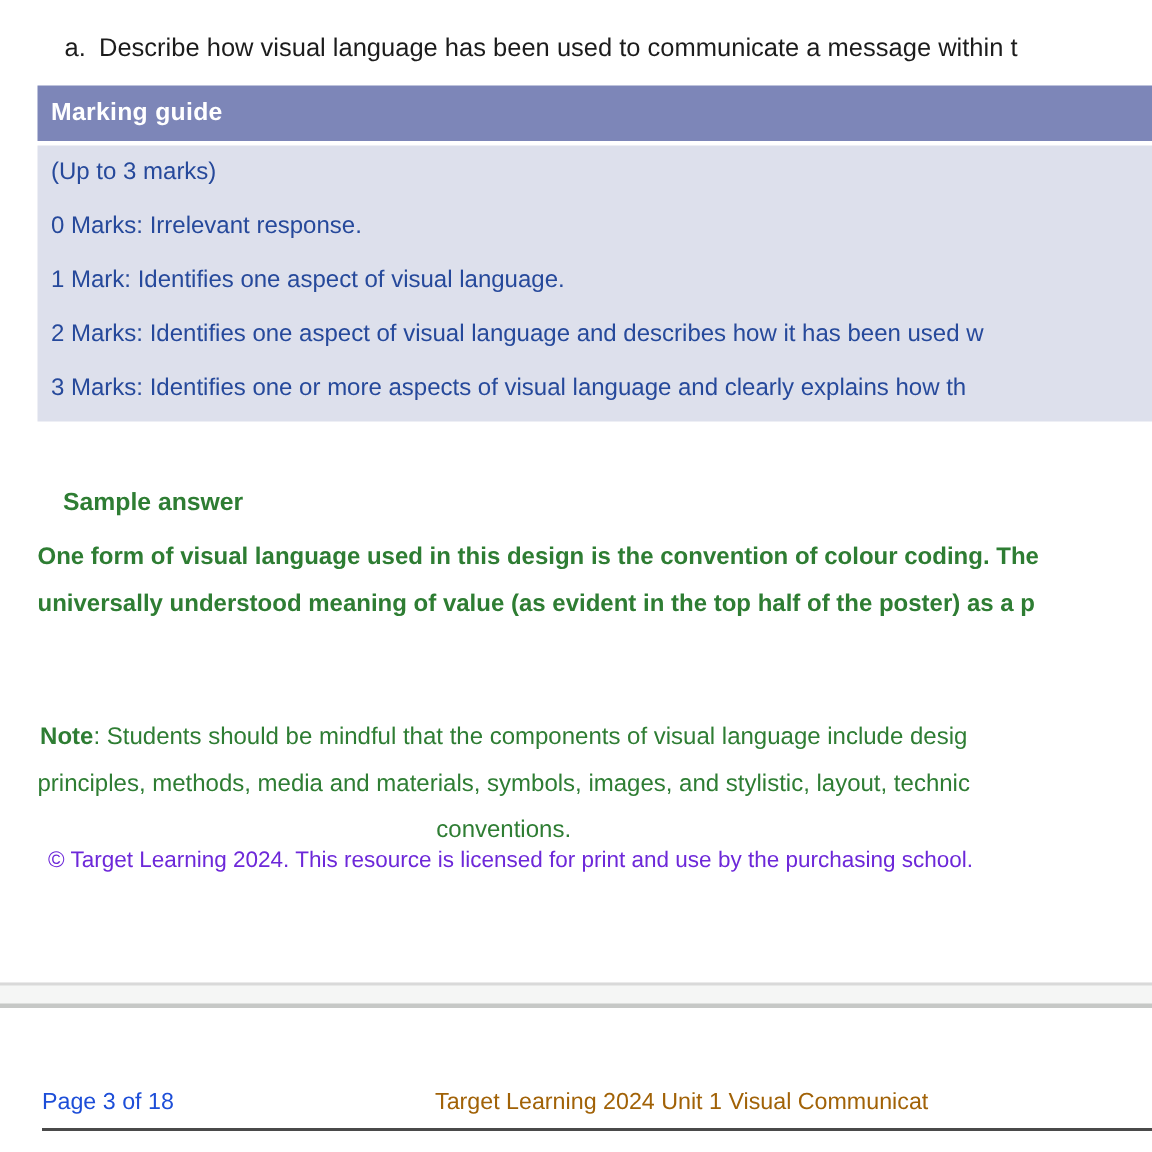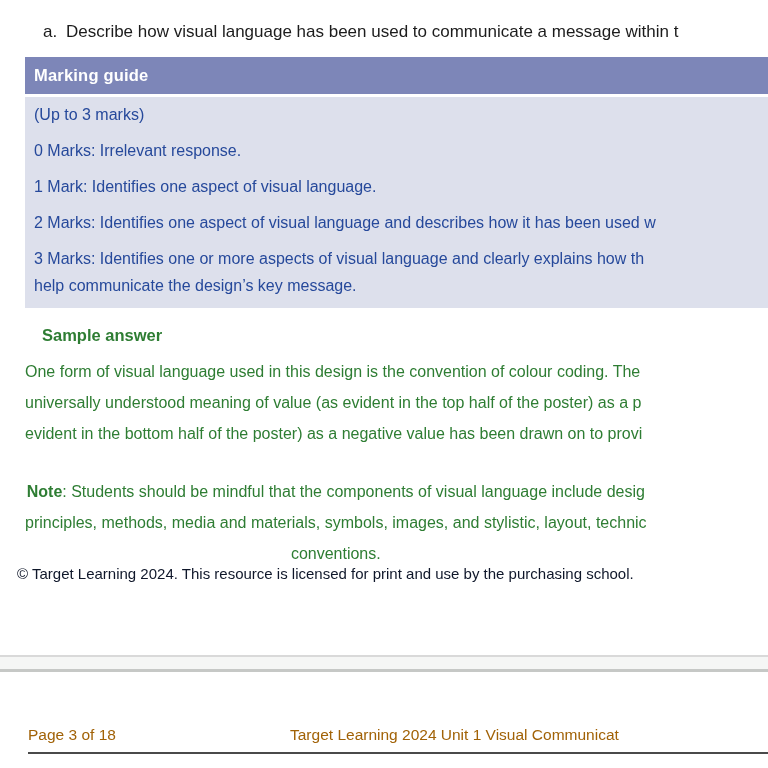--- a/index.html
+++ b/index.html
@@ -49,68 +49,67 @@
     color: var(--green, #2e7d33);
     font-weight: bold; font-size: 16.5px;
   }
   .green-par {
     left: 25px;
     color: var(--green, #2e7d33);
     font-size: 16px;
     line-height: 31px;
     white-space: nowrap;
   }
-  #para1 { top: 356px; }
+  #para1 { top: 356px; font-weight: bold; }
   #note  { top: 476px; text-align: center; }
 
   
   #license {
-    top: 563px; left: 17px;
+    top: 563px; left: 32px;
     font-size: 15px; line-height: 21px;
-    color: #0f172a;
+    color: #6d28d9;
     white-space: nowrap;
   }
 
   
   #separator {
     top: 655px; left: 0; width: 768px; height: 12px;
     background: #f5f6f5;
     border-top: 2px solid #d9d9d9;
     border-bottom: 3px solid #c6c8c6;
   }
 
   
-  #footer-page  { top: 726px; left: 28px;  font-size: 15.5px; color: #a16207; white-space: nowrap; }
+  #footer-page  { top: 726px; left: 28px;  font-size: 15.5px; color: #1d4ed8; white-space: nowrap; }
   #footer-title { top: 726px; left: 290px; font-size: 15.5px; color: #a16207; white-space: nowrap; }
   #footer-rule  { top: 752px; left: 28px; width: 940px; height: 0; border-top: 2px solid #4a4a4a; }
 </style>
 </head>
 <body>
 
 <div id="question" class="abs">
   <span class="q-label">a.</span><span>Describe how visual language has been used to communicate a message within t</span>
 </div>
 
 <div id="marking-table" class="abs">
   <div class="mg-header">Marking guide</div>
   <div class="mg-body">
     <p>(Up to 3 marks)</p>
     <p>0 Marks: Irrelevant response.</p>
     <p>1 Mark: Identifies one aspect of visual language.</p>
     <p>2 Marks: Identifies one aspect of visual language and describes how it has been used w</p>
-    <p class="wrap2"><span>3 Marks: Identifies one or more aspects of visual language and clearly explains how th</span><br><span>help communicate the design’s key message.</span></p>
+    <p class="wrap2"><span>3 Marks: Identifies one or more aspects of visual language and clearly explains how th</span><br></p>
   </div>
 </div>
 
 <div id="sample-heading" class="abs">Sample answer</div>
 
 <div id="para1" class="abs green-par">
   <div>One form of visual language used in this design is the convention of colour coding. The</div>
   <div>universally understood meaning of value (as evident in the top half of the poster) as a p</div>
-  <div>evident in the bottom half of the poster) as a negative value has been drawn on to provi</div>
 </div>
 
 <div id="note" class="abs green-par">
   <div><b>Note</b><span>: Students should be mindful that the components of visual language include desig</span></div>
   <div>principles, methods, media and materials, symbols, images, and stylistic, layout, technic</div>
   <div>conventions.</div>
 </div>
 
 <div id="license" class="abs">
   <div>© Target Learning 2024. This resource is licensed for print and use by the purchasing school.</div>

